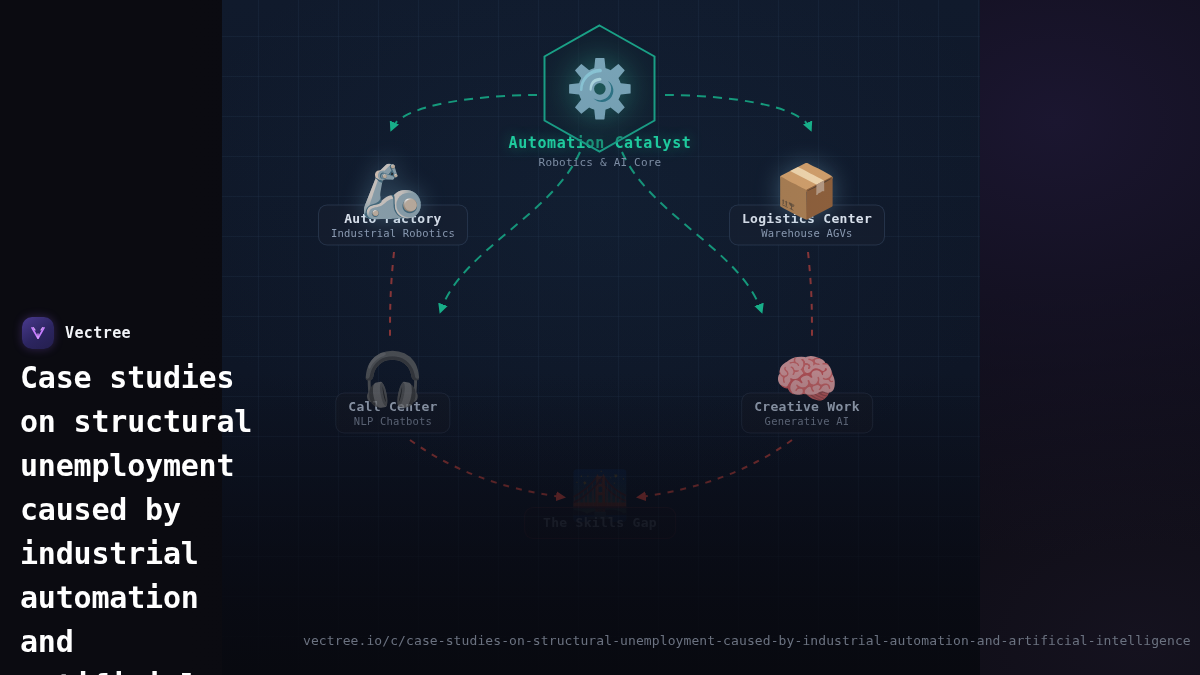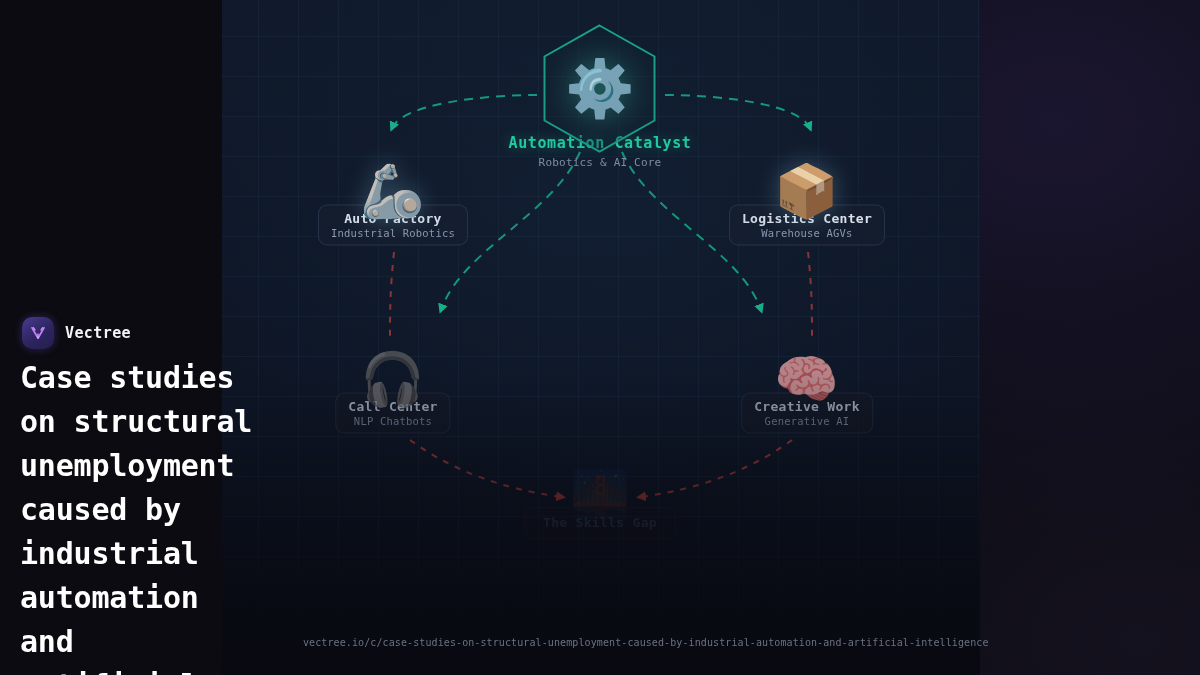--- a/index.html
+++ b/index.html
@@ -148,21 +148,21 @@
   #headline {
     position: absolute; left: 20px; top: 356px;
     width: 740px;
     font-size: 30px; font-weight: 700; line-height: 44px;
     color: #ffffff;
     letter-spacing: -0.2px;
     white-space: pre-line;
   }
   #url-bar {
     position: absolute; left: 303px; bottom: 27px;
-    font-size: 10px; color: #6b7280;
+    font-size: 13px; color: #6b7280;
     letter-spacing: 0.1px; white-space: nowrap;
   }
 </style>
 </head>
 <body>
 
 <div id="root">
 
   <div id="canvas">
     <div class="grid"></div>

